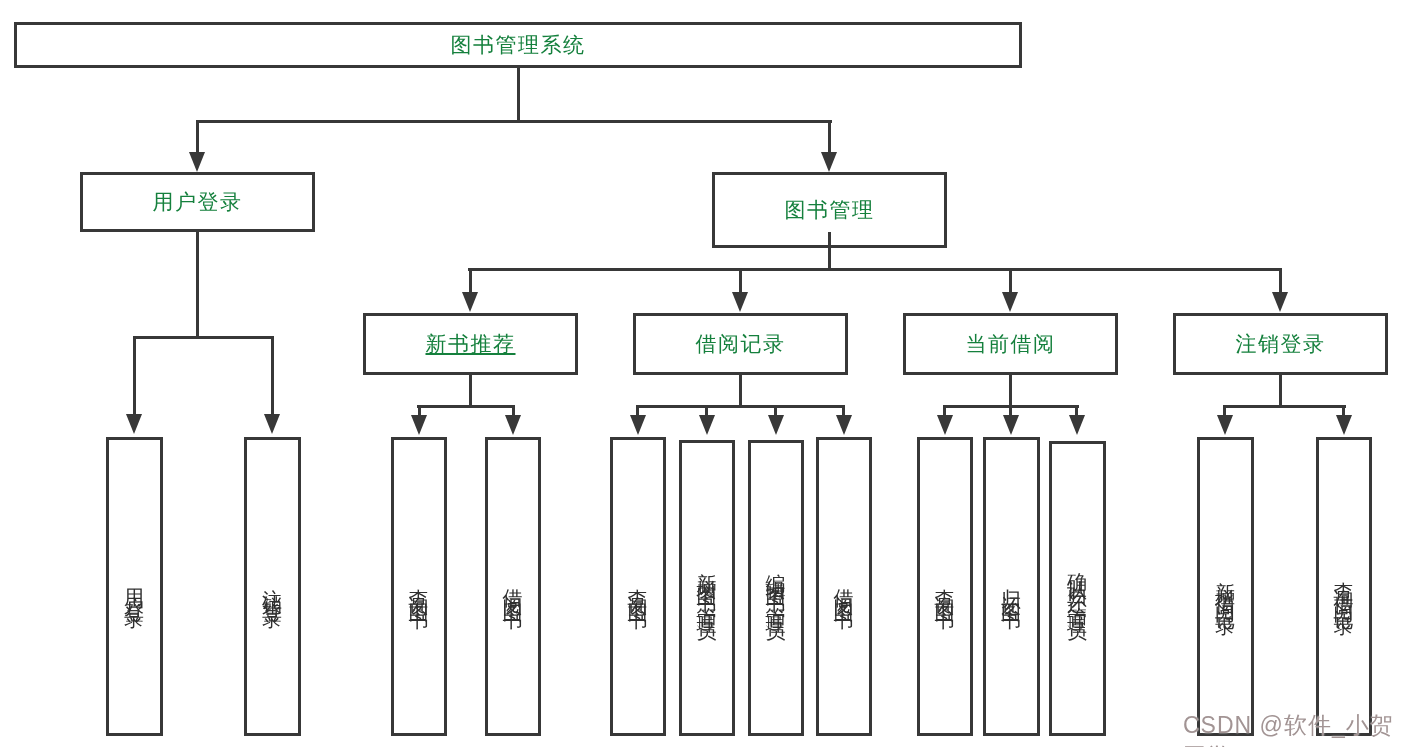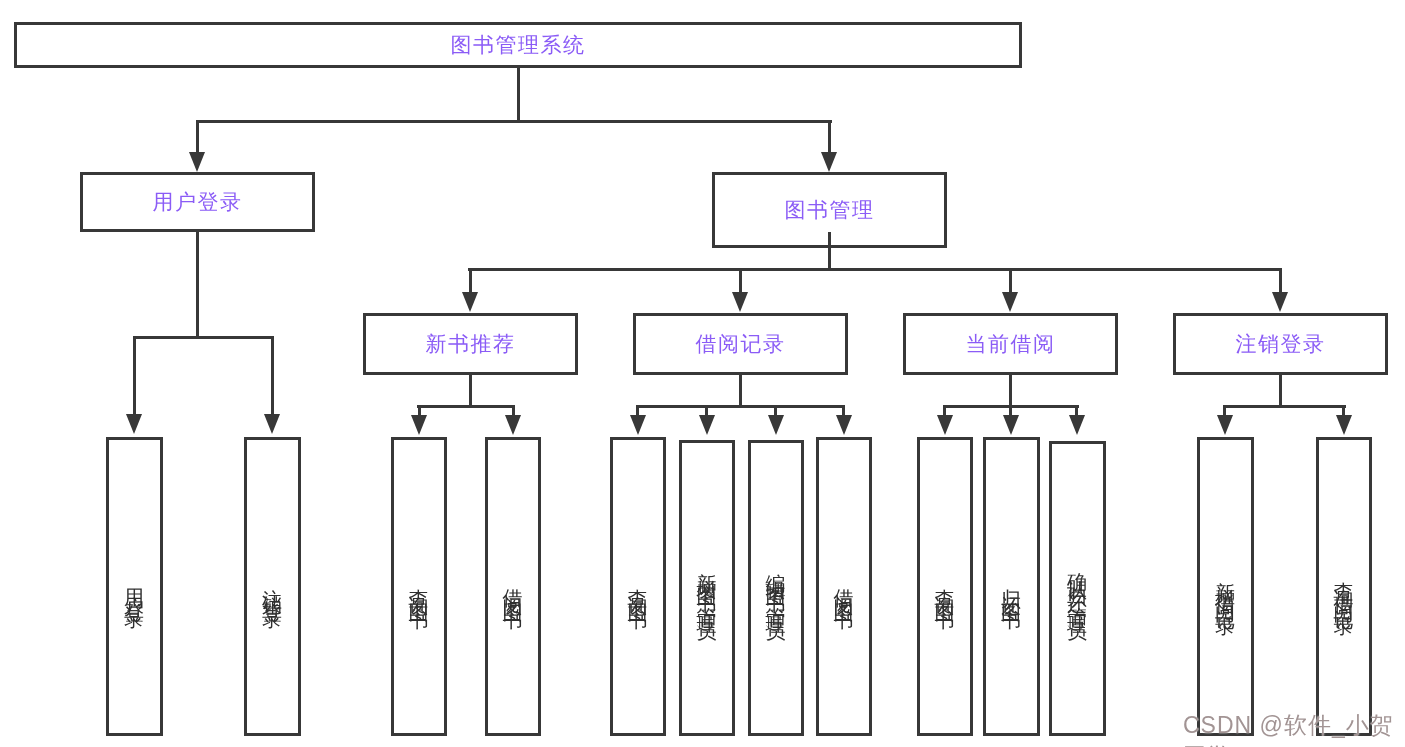--- a/index.html
+++ b/index.html
@@ -3,21 +3,21 @@
 <meta charset="utf-8">
 <style>
   html,body{margin:0;padding:0;background:#ffffff;}
   .stage{
     position:relative;width:1405px;height:747px;background:#ffffff;overflow:hidden;
     font-family:"Liberation Sans","DejaVu Sans",sans-serif;color:#2f2f2f;
   }
   .hbox{
     position:absolute;border:3px solid #383838;background:#ffffff;box-sizing:border-box;
     display:flex;align-items:center;justify-content:center;
-    font-size:21px;letter-spacing:1.5px;color:#8b5cf6;
+    font-size:21px;letter-spacing:1.5px;color:#15803d;
   }
   .vbox{
     position:absolute;border:3px solid #383838;background:#ffffff;box-sizing:border-box;
     display:flex;align-items:center;justify-content:center;
   }
   .vbox span{
     writing-mode:vertical-rl;text-orientation:mixed;
     font-size:20px;letter-spacing:0.35em;line-height:1;color:#2f2f2f;white-space:nowrap;
   }
   .vl{position:absolute;width:3px;background:#383838;}
@@ -67,21 +67,21 @@
   <div class="hl" style="left:468px;top:268px;width:813px;"></div>
   <div class="vl" style="left:469px;top:268px;height:26px;"></div>
   <div class="tri" style="left:462px;top:292px;"></div>
   <div class="vl" style="left:739px;top:268px;height:26px;"></div>
   <div class="tri" style="left:732px;top:292px;"></div>
   <div class="vl" style="left:1009px;top:268px;height:26px;"></div>
   <div class="tri" style="left:1002px;top:292px;"></div>
   <div class="vl" style="left:1279px;top:268px;height:26px;"></div>
   <div class="tri" style="left:1272px;top:292px;"></div>
 
-  <div class="hbox" style="left:363px;top:313px;width:215px;height:62px;">
+  <div class="hbox" style="left:363px;top:313px;width:215px;height:62px;text-decoration:underline;">
     <span>新书推荐</span>
   </div>
   <div class="hbox" style="left:633px;top:313px;width:215px;height:62px;">
     <span>借阅记录</span>
   </div>
   <div class="hbox" style="left:903px;top:313px;width:215px;height:62px;">
     <span>当前借阅</span>
   </div>
   <div class="hbox" style="left:1173px;top:313px;width:215px;height:62px;">
     <span>注销登录</span>

